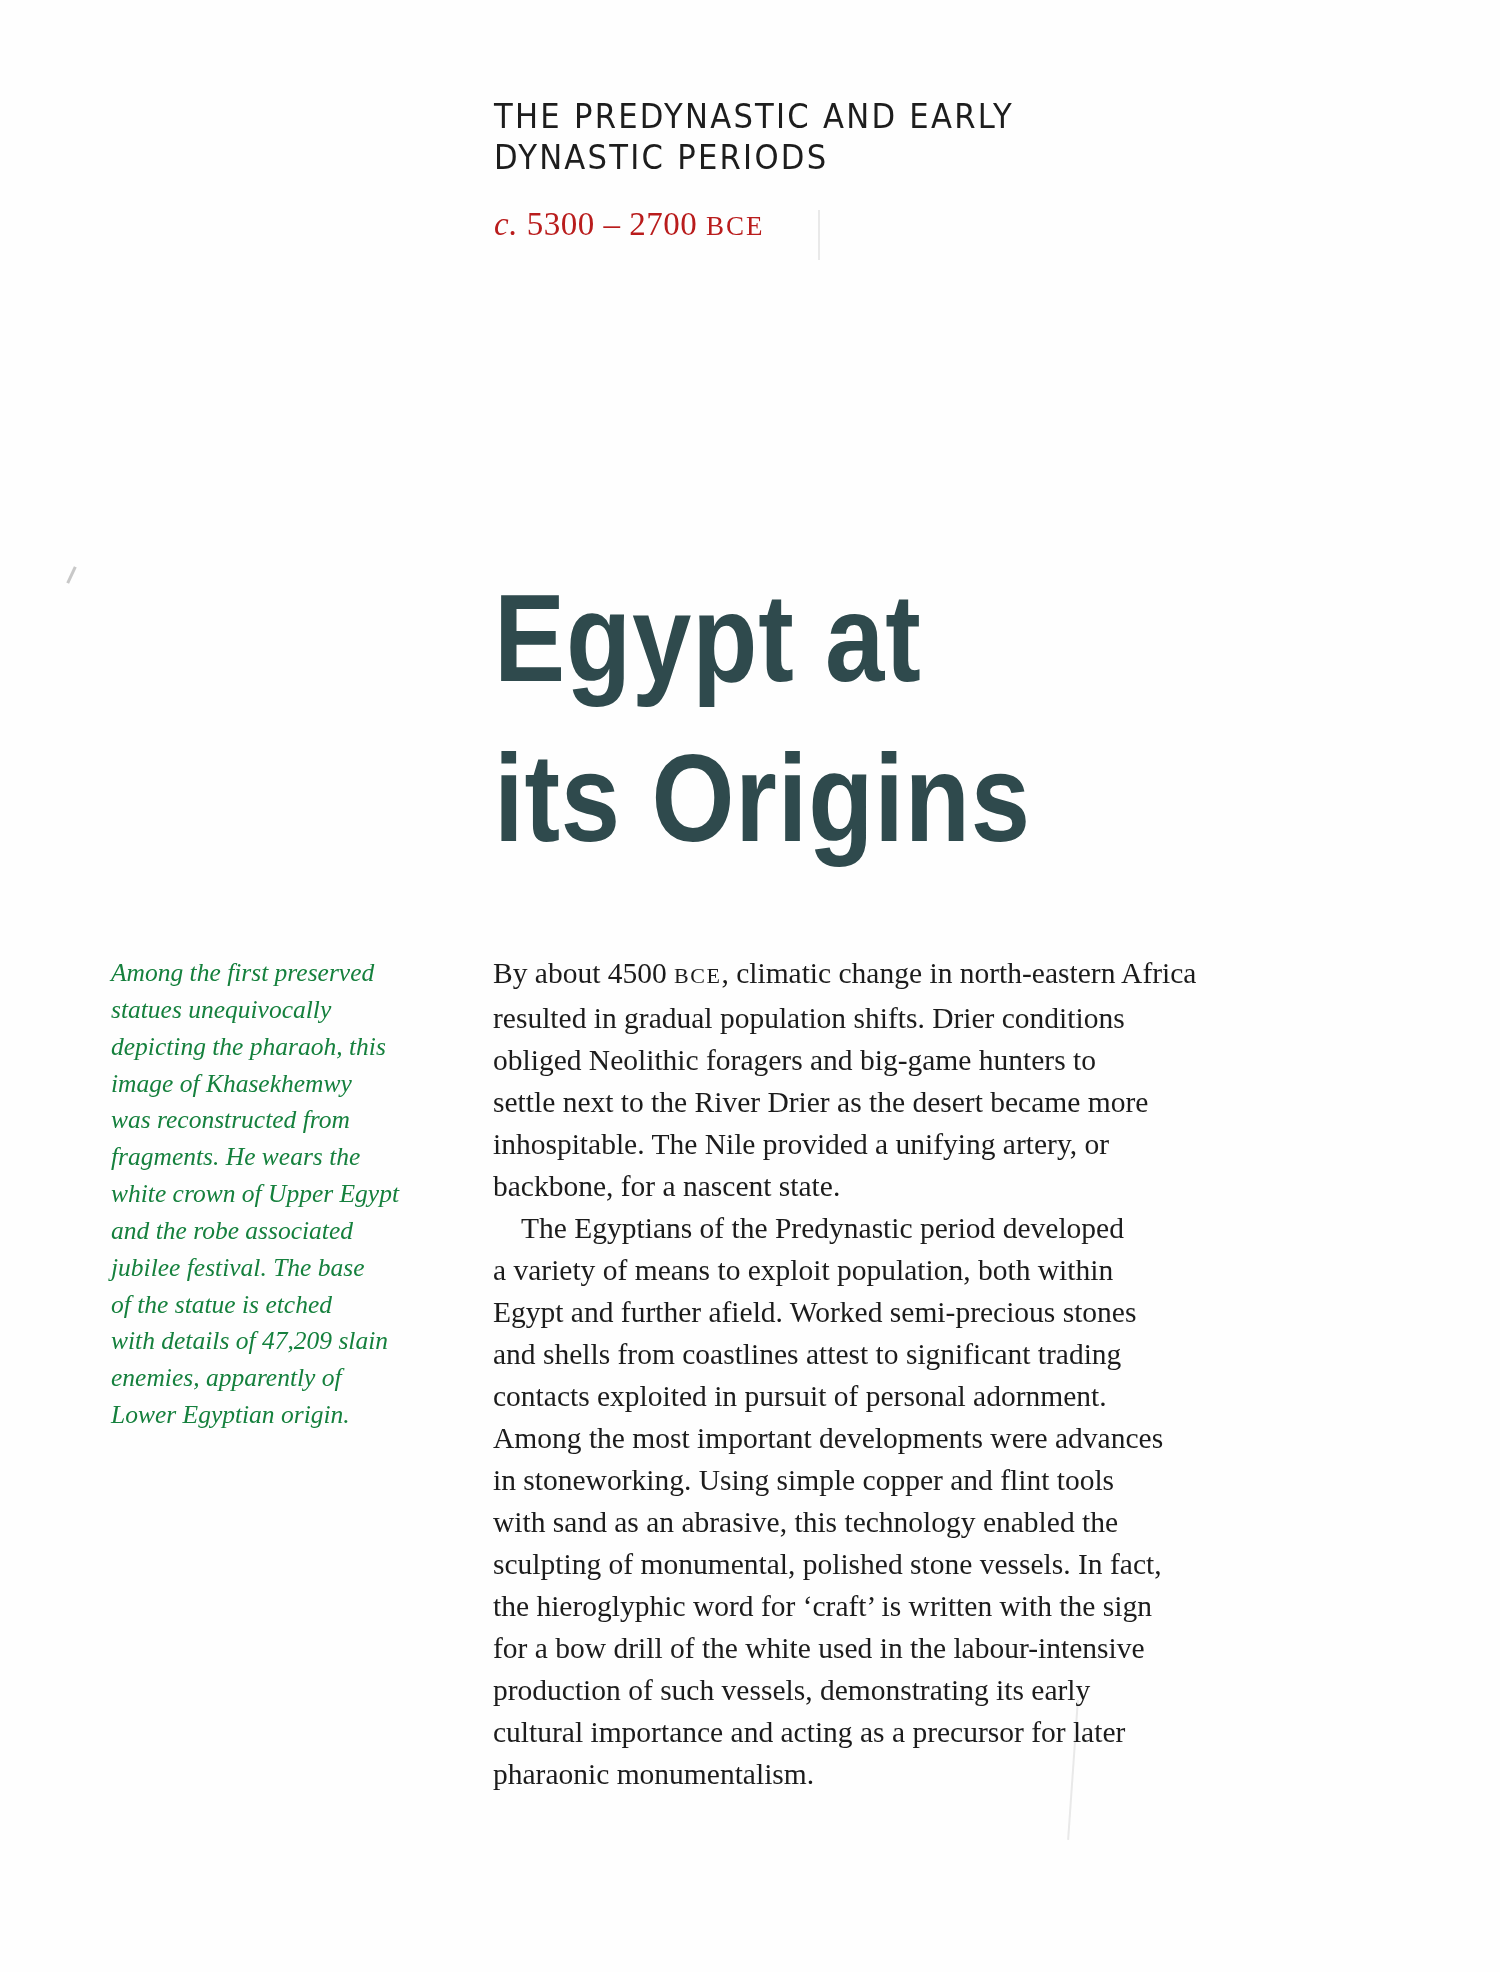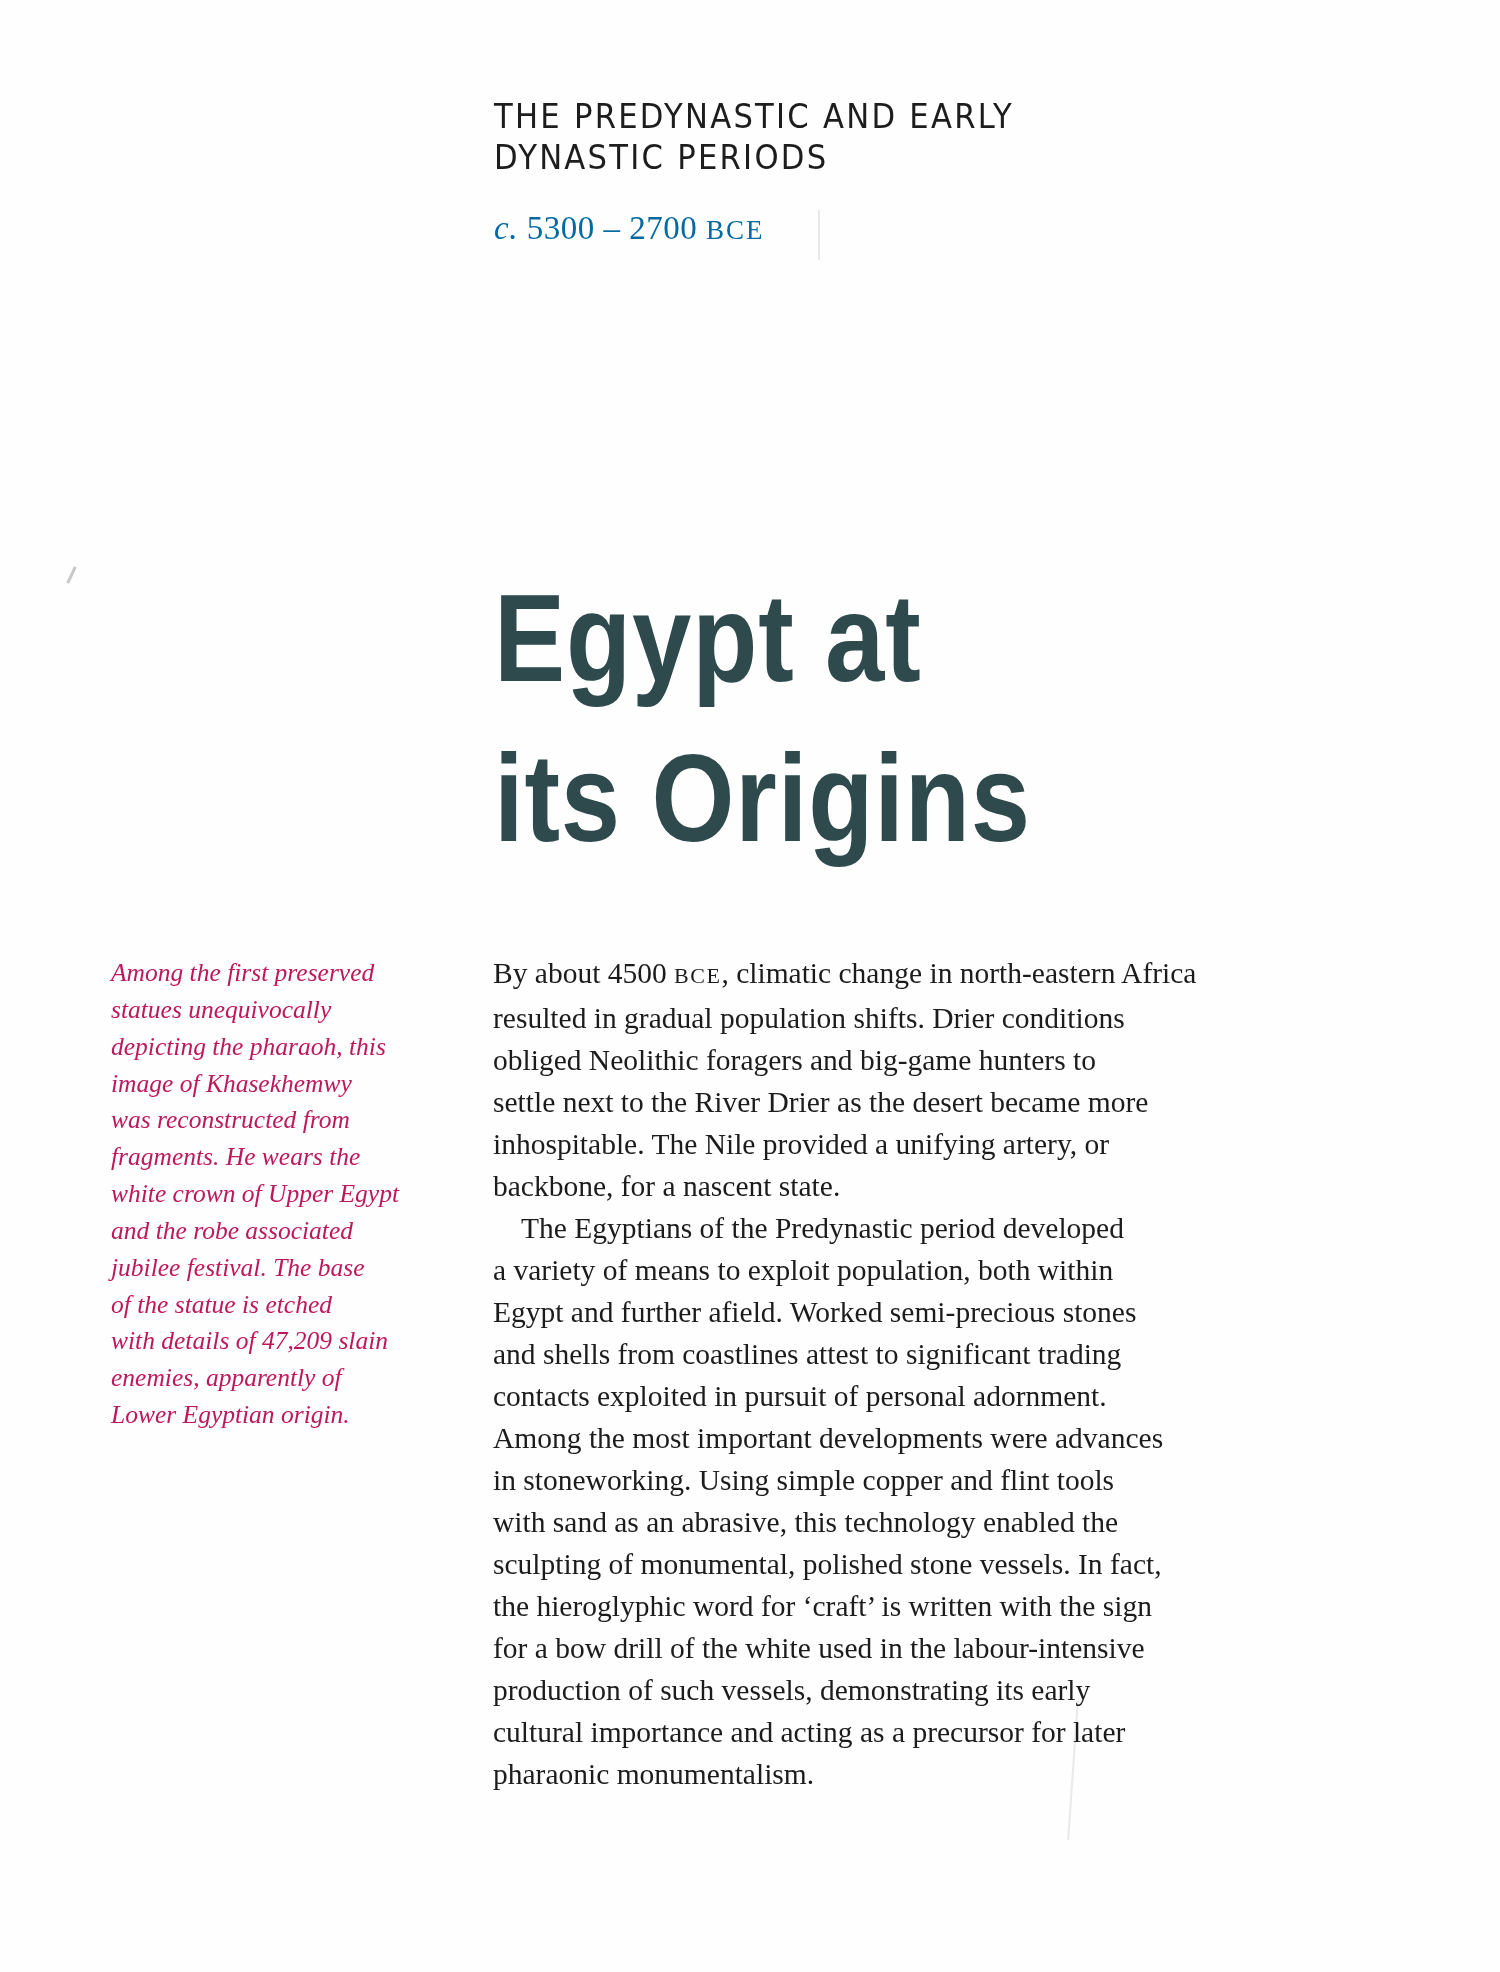--- a/index.html
+++ b/index.html
@@ -35,22 +35,22 @@
       transform: scaleX(0.93);
       transform-origin: left top;
     }
     .header-kicker .kline { display: block; }
     .header-date {
       position: absolute;
       left: 494px;
       top: 204px;
       font-family: "Liberation Serif", serif;
       font-size: 33px;
-      line-height: 48px;
-      color: #0369a1;
+      line-height: 40px;
+      color: #b91c1c;
       white-space: nowrap;
       letter-spacing: 0.5px;
     }
     .header-date .circa { font-style: italic; }
     .header-date .era { font-size: 27px; letter-spacing: 2px; }
 
     .title {
       position: absolute;
       left: 494px;
       top: 558px;
@@ -68,21 +68,21 @@
 
     .caption {
       position: absolute;
       left: 111px;
       top: 955px;
       width: 360px;
       font-family: "Liberation Serif", serif;
       font-style: italic;
       font-size: 25.5px;
       line-height: 36.85px;
-      color: #be185d;
+      color: #15803d;
       white-space: nowrap;
     }
     .caption .cline { display: block; }
 
     .body-text {
       position: absolute;
       left: 493px;
       top: 952px;
       font-family: Liberation Serif, serif;
       font-size: 29.5px;

